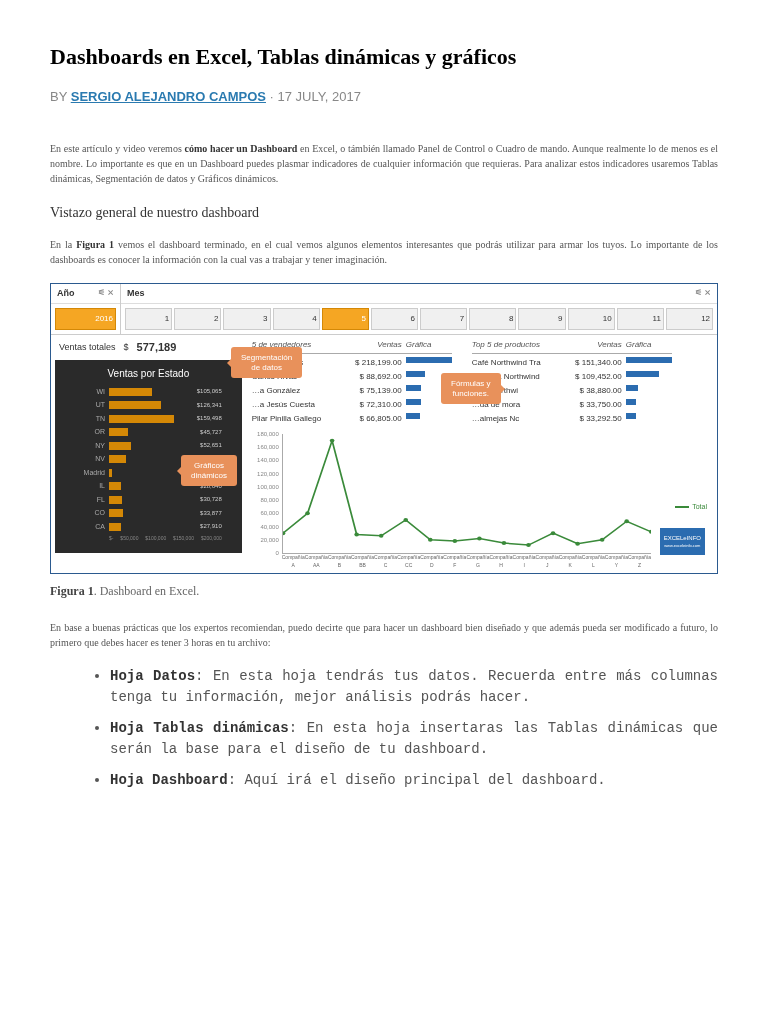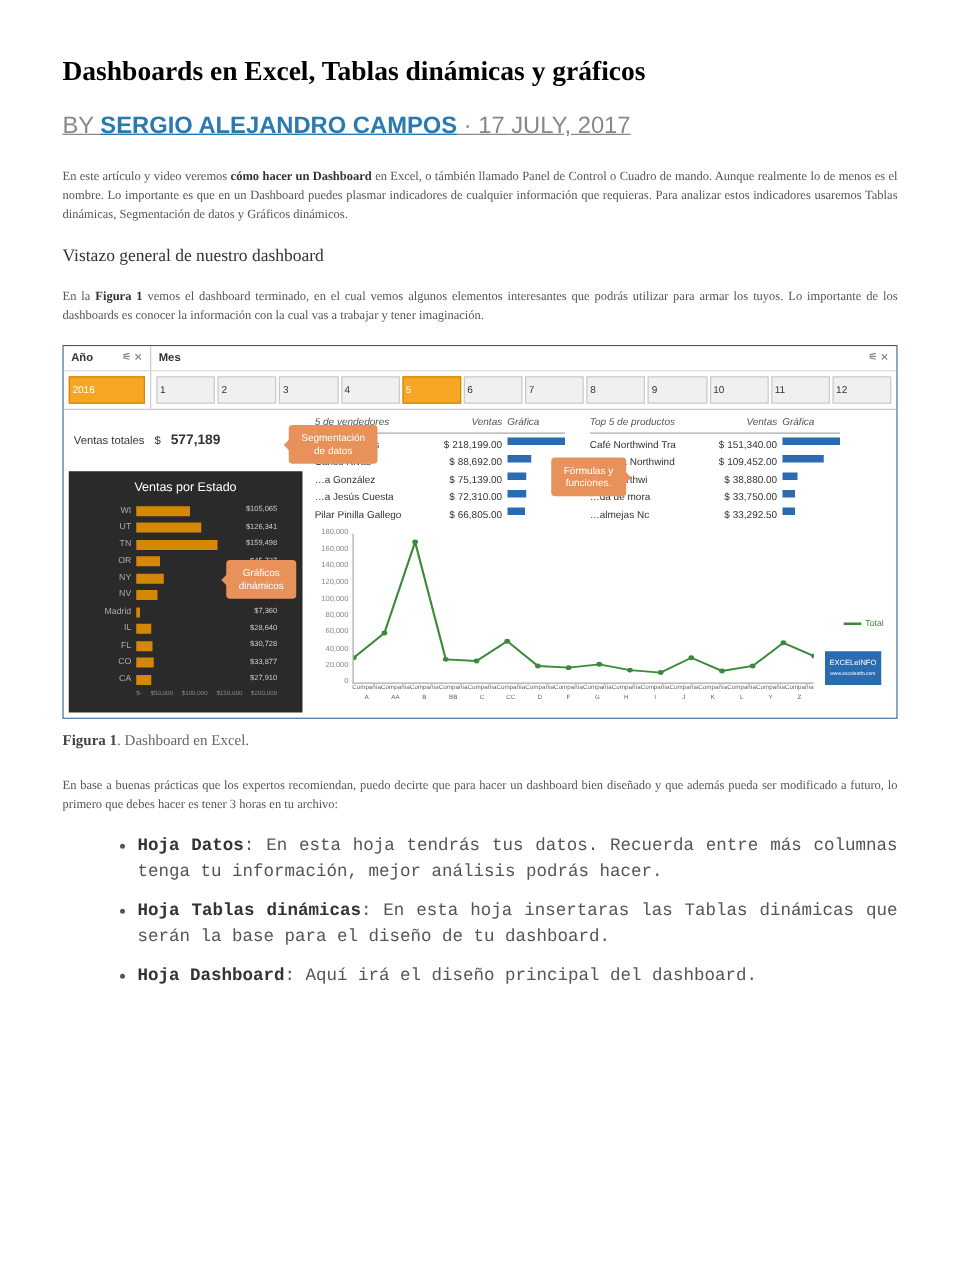--- a/index.html
+++ b/index.html
@@ -1,35 +1,35 @@
 <!DOCTYPE html>
 <html><head>
 <meta charset="utf-8">
 <style>
   * { box-sizing: border-box; margin: 0; padding: 0; }
   body { font-family: Georgia, 'Times New Roman', serif; background: #fff; color: #333; width: 768px; padding: 40px 50px; line-height: 1.5; }
   h1 { font-size: 22px; font-weight: bold; margin-bottom: 14px; color: #000; }
-  .byline { font-size: 19px; color: #888; margin-bottom: 18px; font-family: Arial, sans-serif; text-decoration: underline; }
+  .byline { font-size: 13px; color: #888; margin-bottom: 34px; font-family: Arial, sans-serif; }
   .byline a { color: #2a7ab0; text-decoration: underline; font-weight: bold; }
   p { margin-bottom: 16px; text-align: justify; color: #555; font-size: 10px; }
   p.sub { color: #333; font-size: 14px; margin-bottom: 14px; }
   b { font-weight: bold; color: #333; }
   .dashboard { border: 1px solid #2b5a8f; background: #fff; font-family: Arial, sans-serif; font-size: 9px; color: #333; margin-bottom: 8px; }
   .dash-title { background: #2b6cb0; color: #fff; font-weight: bold; padding: 6px 10px; font-size: 13px; }
   .slicers { display: flex; background: #fff; border-bottom: 1px solid #ccc; }
   .slicer-year { width: 70px; border-right: 1px solid #ccc; }
   .slicer-month { flex: 1; }
   .slicer-head { display: flex; justify-content: space-between; align-items: center; padding: 3px 6px; font-size: 9px; font-weight: bold; border-bottom: 1px solid #ddd; }
   .slicer-icons { color: #888; font-size: 8px; }
   .slicer-items { display: flex; padding: 4px; gap: 2px; }
-  .slicer-item { flex: 1; text-align: left; padding: 4px 2px; background: #f0f0f0; border: 1px solid #ccc; font-size: 8px; cursor: pointer; }
+  .slicer-item { flex: 1; text-align: right; padding: 4px 2px; background: #f0f0f0; border: 1px solid #ccc; font-size: 8px; cursor: pointer; }
   .slicer-item.sel { background: #f5a623; border-color: #d48806; color: #fff; }
   .dash-body { display: flex; background: #fff; position: relative; }
   .left-col { width: 220px; }
-  .totals { display: flex; align-items: center; gap: 8px; padding: 16px 8px; font-size: 9px; }
+  .totals { display: flex; align-items: center; gap: 8px; padding: 4px 8px; font-size: 9px; }
   .totals .val { font-weight: bold; font-size: 11px; }
   .estado-panel { background: #2a2a2a; color: #ddd; padding: 6px 20px 10px; margin: 0 4px 4px; }
   .estado-title { text-align: center; color: #fff; font-size: 10px; margin-bottom: 6px; }
   .estado-row { display: flex; align-items: center; gap: 4px; margin-bottom: 3px; font-size: 7px; }
   .estado-lbl { width: 30px; text-align: right; color: #aaa; }
   .estado-bar-wrap { flex: 1; height: 8px; position: relative; }
   .estado-bar { height: 100%; background: #d48806; }
   .estado-val { color: #ccc; font-size: 6px; margin-left: 2px; }
   .estado-axis { display: flex; justify-content: space-between; font-size: 5px; color: #888; padding-left: 34px; }
   .right-col { flex: 1; padding: 4px 6px; position: relative; }

